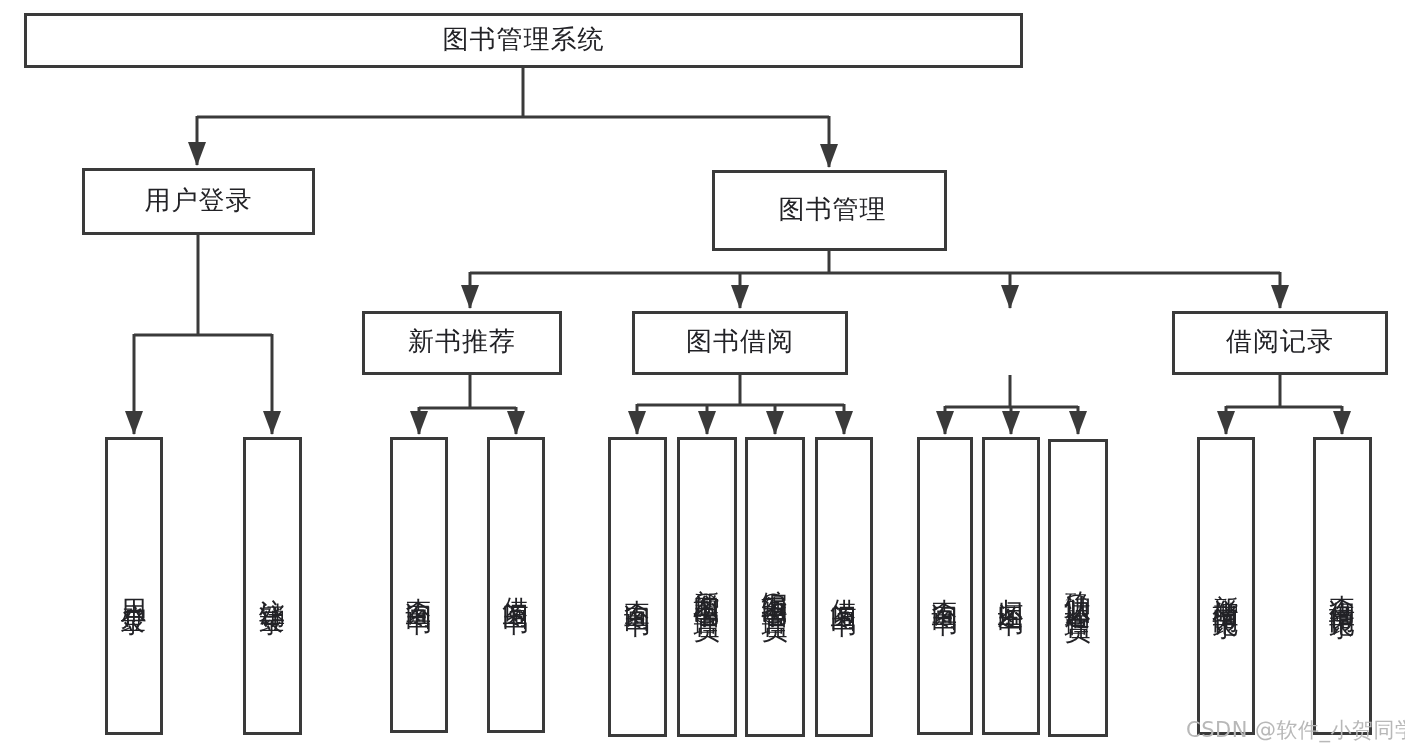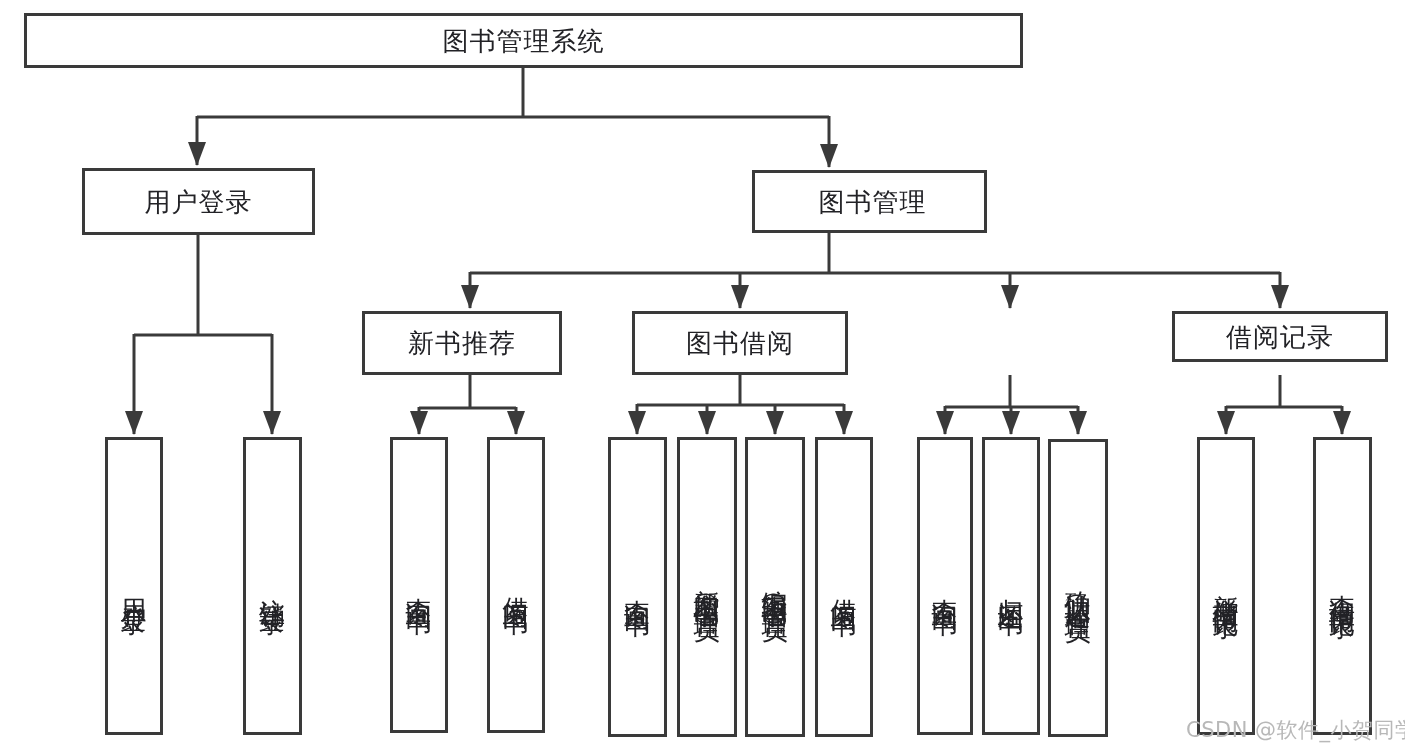--- a/index.html
+++ b/index.html
@@ -22,21 +22,21 @@
     border: 3px solid #3a3a3a;
     background: #ffffff;
     color: #222226;
     display: flex;
     align-items: center;
     justify-content: center;
     font-size: 26px;
     line-height: 1;
     white-space: nowrap;
   }
-  .hbox { letter-spacing: 1px; }
+  .hbox { letter-spacing: 1px; font-family: Liberation Mono, monospace; }
   .leaf { white-space: normal; }
   .leaf .vtext {
     writing-mode: vertical-rl;
     text-orientation: mixed;
     letter-spacing: 4px;
     font-size: 26px;
     line-height: 1;
   }
   .watermark {
     position: absolute;
@@ -101,25 +101,25 @@
       <line x1="1280" y1="375" x2="1280" y2="407"></line>
       <line x1="1226" y1="407" x2="1342" y2="407"></line>
       <line x1="1226" y1="406" x2="1226" y2="434" marker-end="url(#ah)"></line>
       <line x1="1342" y1="406" x2="1342" y2="434" marker-end="url(#ah)"></line>
     </g>
   </svg>
 
   <div class="node hbox" style="left:24px;top:13px;width:999px;height:55px;">图书管理系统</div>
 
   <div class="node hbox" style="left:82px;top:168px;width:233px;height:67px;">用户登录</div>
-  <div class="node hbox" style="left:752px;top:170px;width:235px;height:63px;padding-left:6px;">图书管理</div>
+  <div class="node hbox" style="left:712px;top:170px;width:235px;height:81px;padding-left:6px;">图书管理</div>
 
   <div class="node hbox" style="left:362px;top:311px;width:200px;height:64px;">新书推荐</div>
   <div class="node hbox" style="left:632px;top:311px;width:216px;height:64px;">图书借阅</div>
-  <div class="node hbox" style="left:1172px;top:311px;width:216px;height:51px;">借阅记录</div>
+  <div class="node hbox" style="left:1172px;top:311px;width:216px;height:64px;">借阅记录</div>
 
   <div class="node leaf" style="left:105px;top:437px;width:58px;height:298px;">
     <span class="vtext">用户登录</span>
   </div>
   <div class="node leaf" style="left:243px;top:437px;width:59px;height:298px;">
     <span class="vtext">注销登录</span>
   </div>
 
   <div class="node leaf" style="left:390px;top:437px;width:58px;height:296px;">
     <span class="vtext">查询图书</span>

